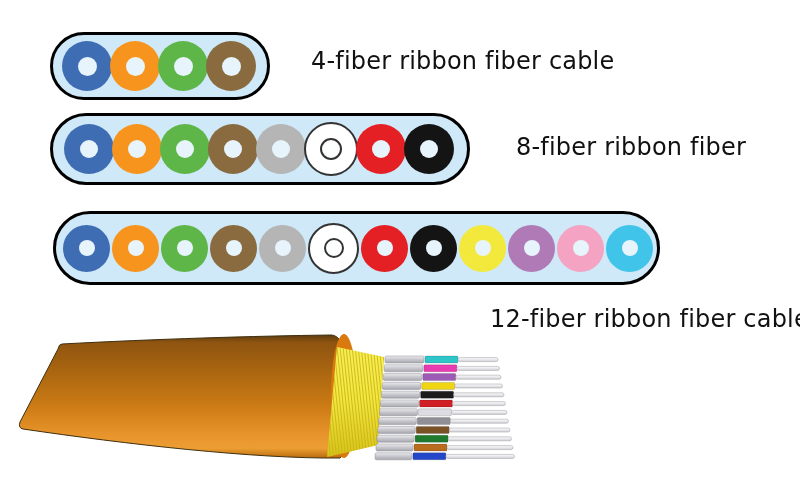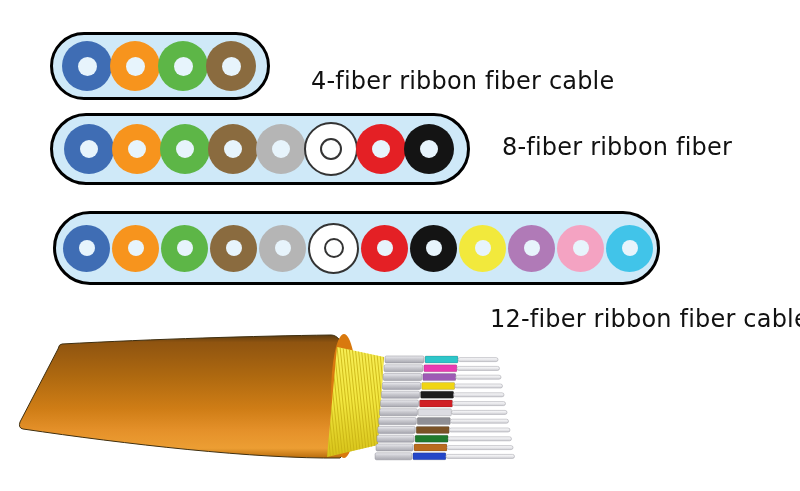--- a/index.html
+++ b/index.html
@@ -18,22 +18,22 @@
     width:var(--d);height:var(--d);border-radius:50%;flex:0 0 auto;
     margin-right:var(--ov);display:flex;align-items:center;justify-content:center;
   }
   .fiber-hole{width:var(--h);height:var(--h);border-radius:50%;background:#e7f4fc;}
   .fiber-circle.white{border:2px solid #333;}
   .fiber-circle.white .fiber-hole{border:2px solid #333;background:#fdfefe;}
   .ribbon-label{
     position:absolute;color:#111;font-size:24px;line-height:28px;white-space:nowrap;
     letter-spacing:0.2px;
   }
-  #label4{left:311px;top:47px;margin-top:20px;}
-  #label8{left:502px;top:133px;}
+  #label4{left:311px;top:47px;}
+  #label8{left:516px;top:133px;}
   #label12{left:490px;top:305px;}
   #cable3d{position:absolute;left:15px;top:330px;}
 </style>
 </head>
 <body>
 
 <div id="stage">
 
   <div id="ribbon4" class="capsule">
       <div class="fiber-circle" style="background: rgb(63, 109, 180);">

